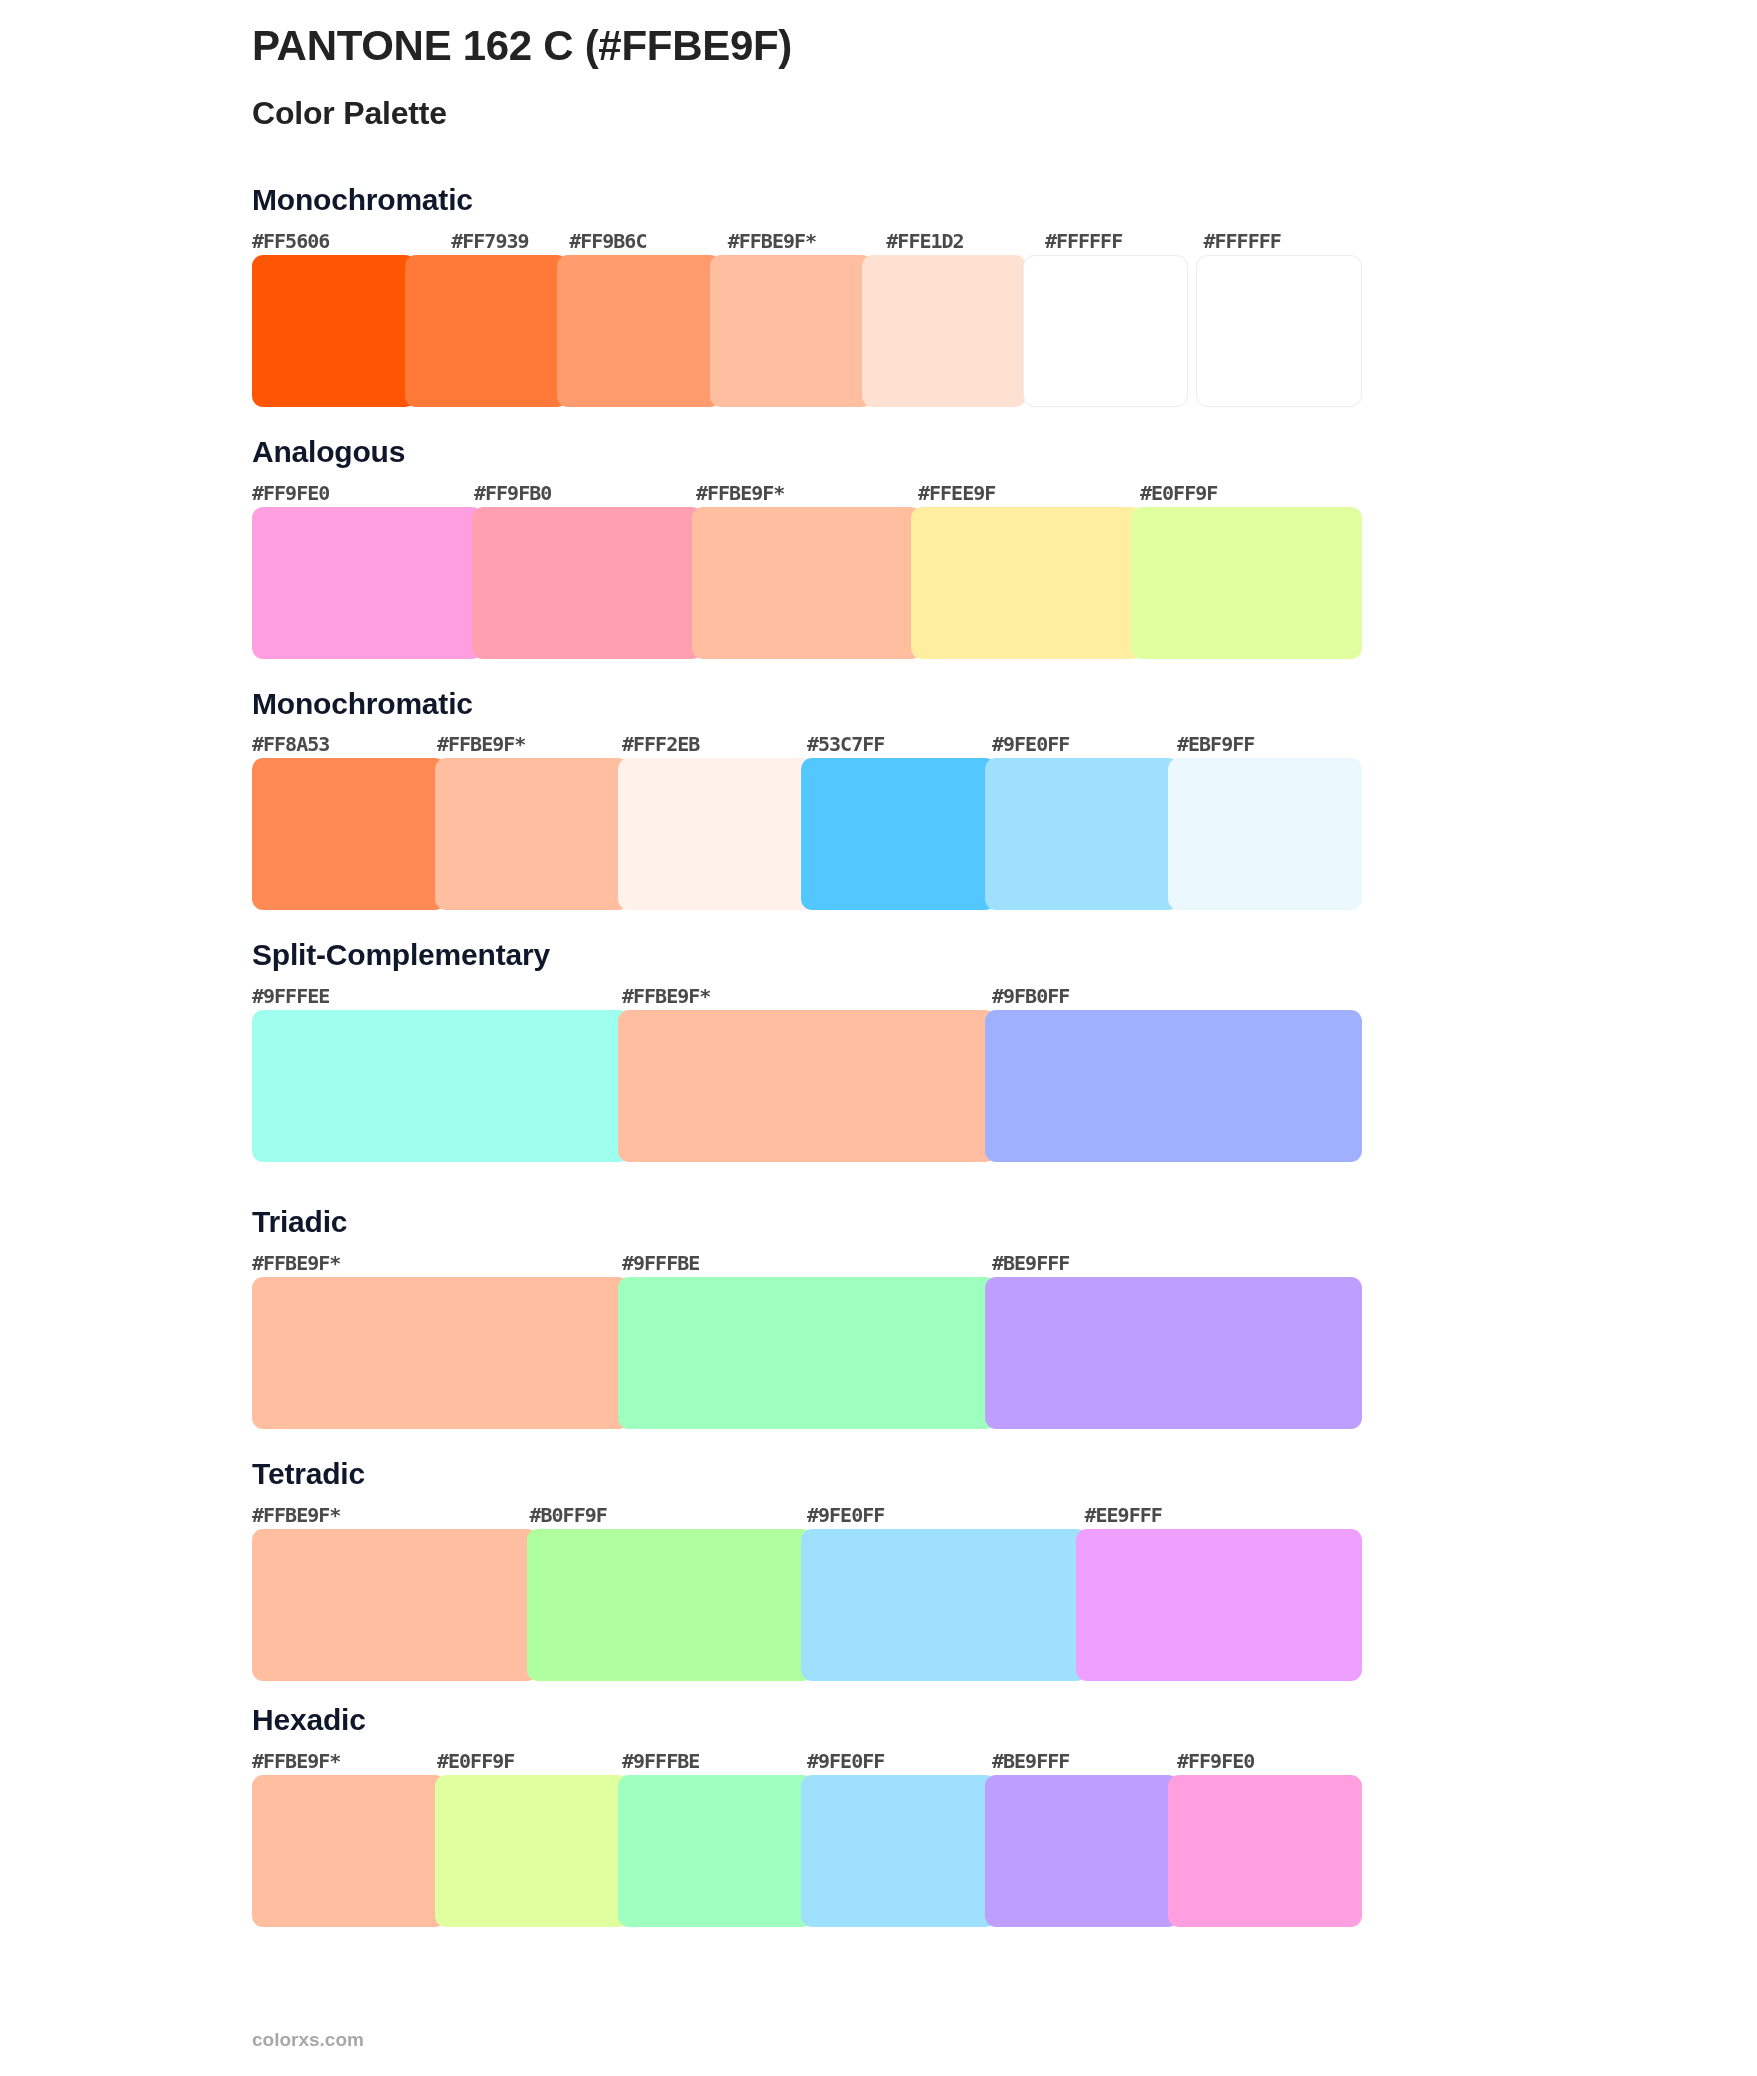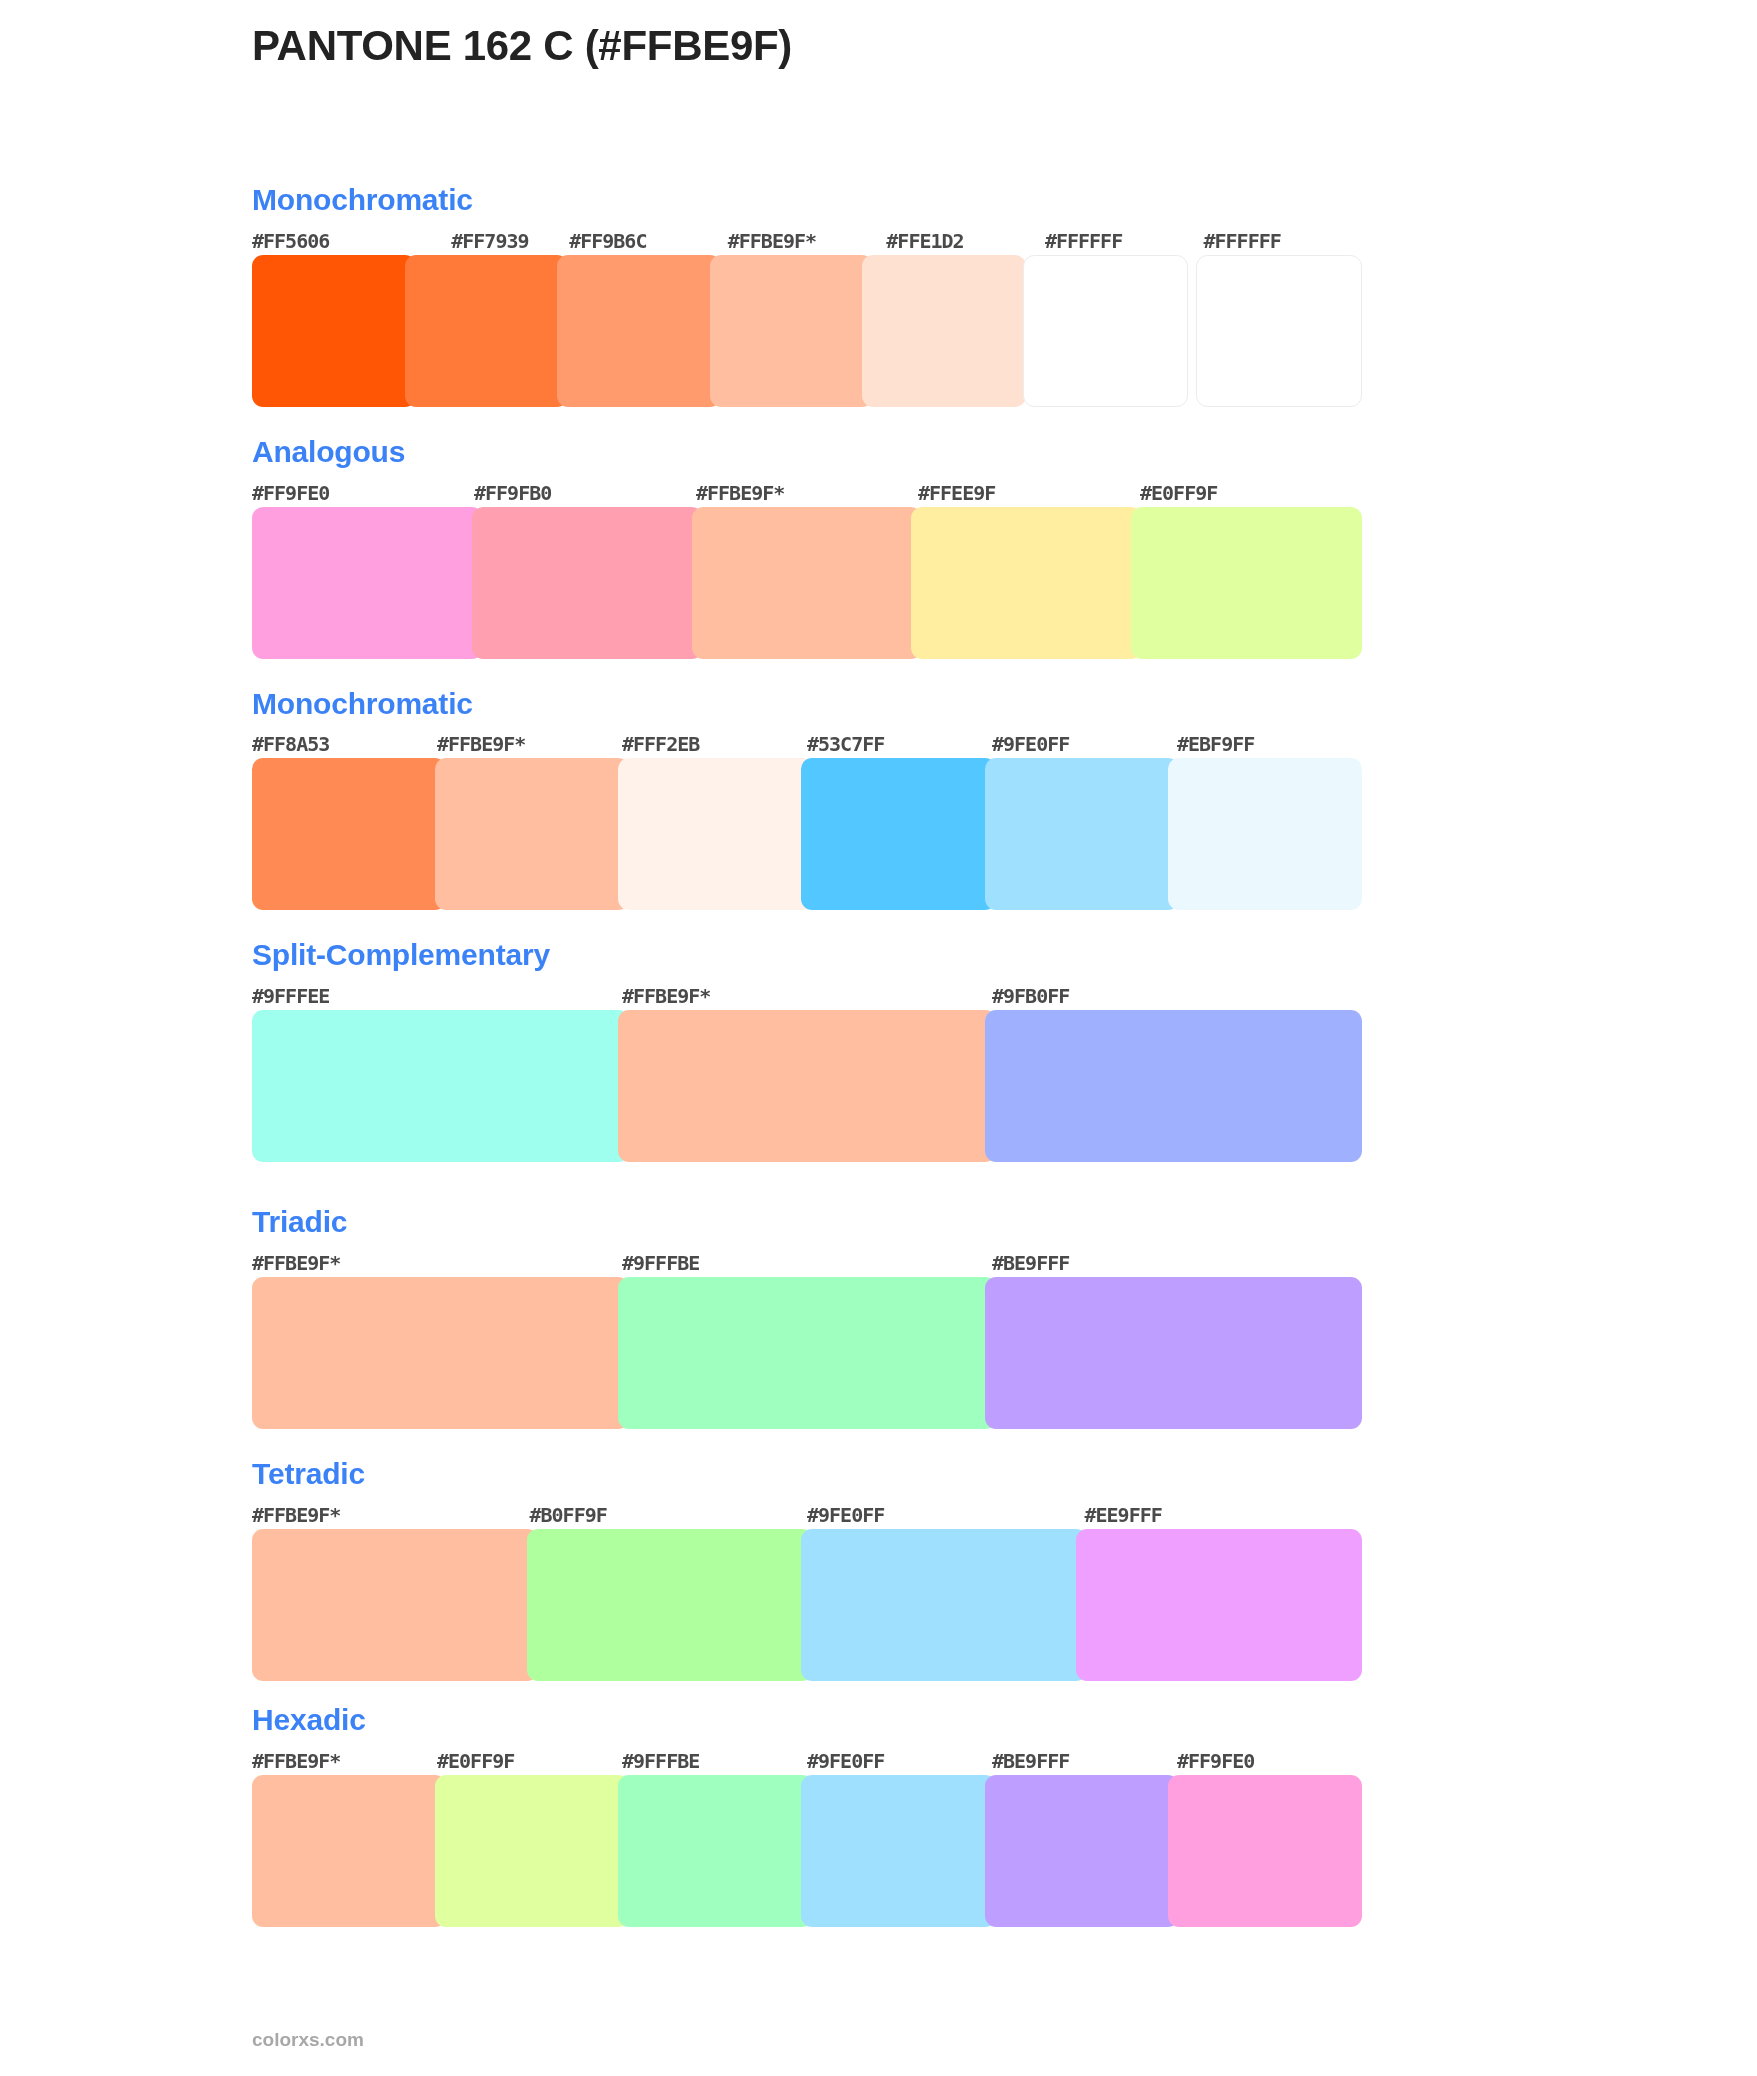--- a/index.html
+++ b/index.html
@@ -58,21 +58,21 @@
     top: 185px;
     width: 1118px;
   }
   .section {
     position: relative;
     margin-bottom: 21px;
   }
   .section-heading {
     font-size: 30px;
     font-weight: 700;
-    color: #3b82f6;
+    color: #0f172a;
     letter-spacing: -0.2px;
     line-height: 1.0;
     margin: 0 0 12.8px 0;
     white-space: nowrap;
   }
   .labels-row {
     position: relative;
     display: flex;
     height: 27px;
     width: 1110px;
@@ -131,20 +131,21 @@
     letter-spacing: 0px;
   }
 </style>
 </head>
 <body>
 
 <div class="page">
 
   <div class="header">
     <h1 class="title">PANTONE 162 C (#FFBE9F)</h1>
+    <h2 class="subtitle">Color Palette</h2>
   </div>
 
   <div class="sections" id="sections-root">
       <div class="section sec-mono">
         <div class="section-heading">Monochromatic</div>
         <div class="labels-row">
           <div class="swatch-label" style="flex: 1 1 0px; min-width: 0px;">#FF5606</div>
           <div class="swatch-label" style="flex: 1 1 0px; min-width: 0px; text-align: center;">#FF7939</div>
           <div class="swatch-label" style="flex: 1 1 0px; min-width: 0px;">#FF9B6C</div>
           <div class="swatch-label" style="flex: 1 1 0px; min-width: 0px;">#FFBE9F*</div>

